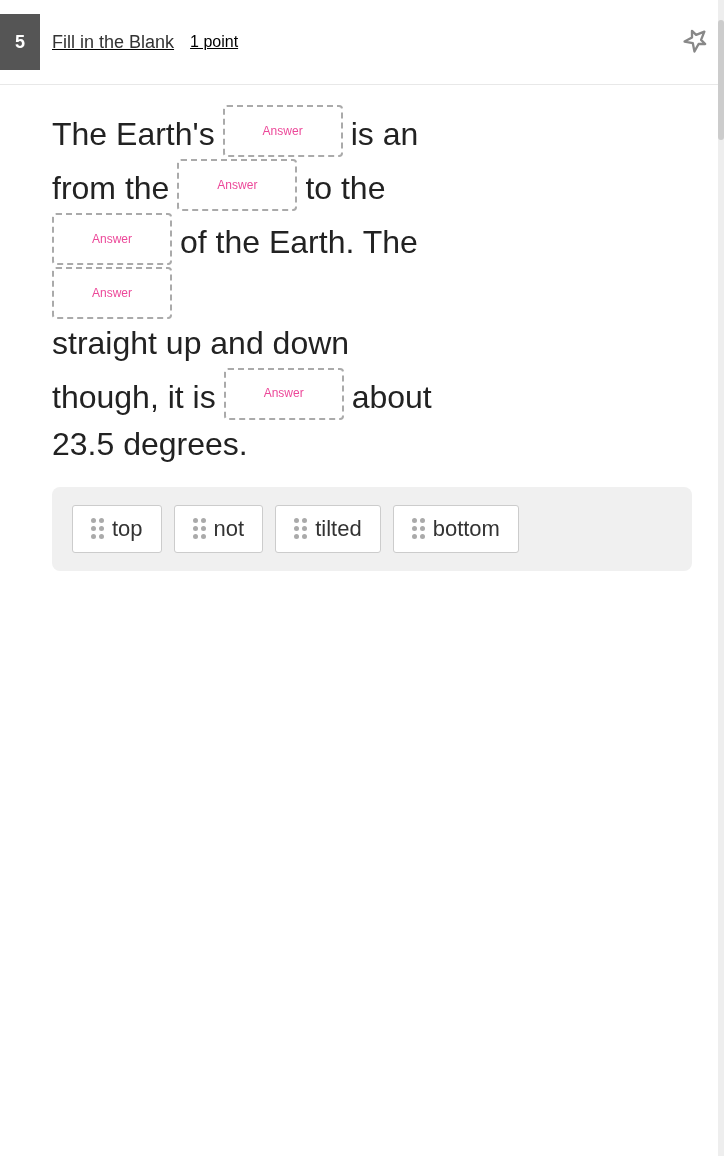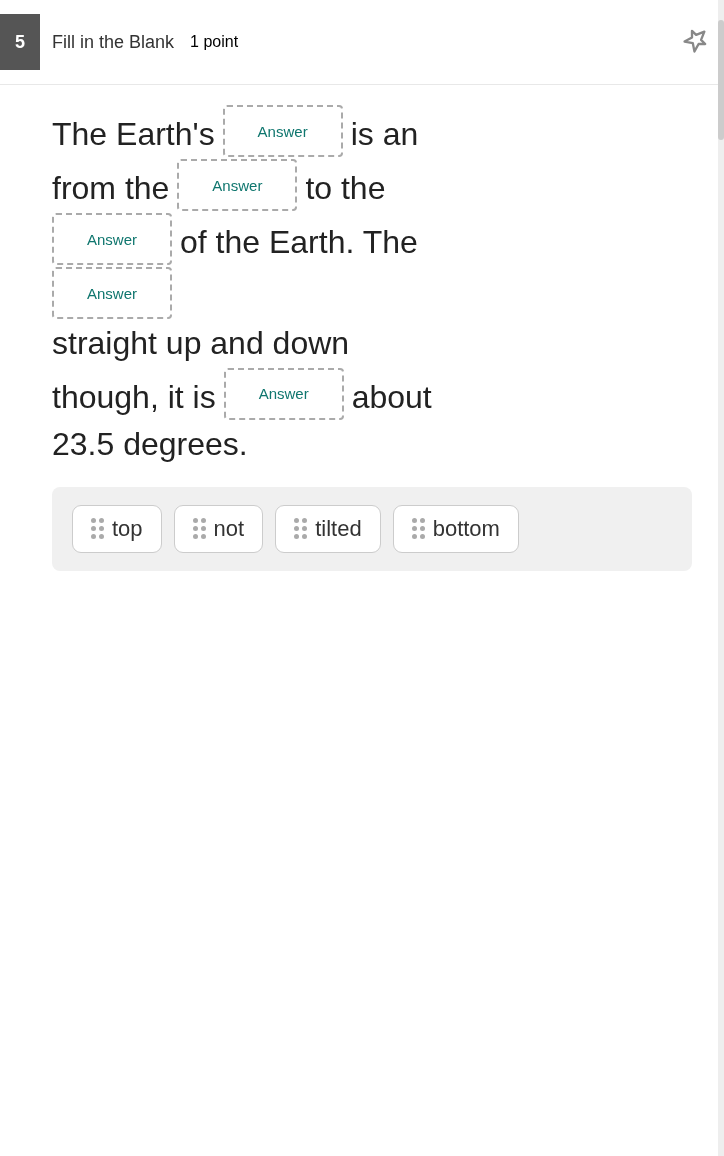--- a/index.html
+++ b/index.html
@@ -31,20 +31,21 @@
       align-items: center;
       justify-content: center;
       flex-shrink: 0;
     }
 
     .header-labels {
       display: flex;
       align-items: center;
       gap: 16px;
       flex: 1;
+      text-decoration: underline;
     }
 
     .question-type {
       font-size: 18px;
       color: #333;
       font-weight: 400;
     }
 
     .points-badge {
       font-size: 16px;
@@ -61,22 +62,22 @@
     }
 
     .answer-box {
       display: inline-flex;
       align-items: center;
       justify-content: center;
       min-width: 120px;
       height: 52px;
       border: 2px dashed #aaa;
       border-radius: 4px;
-      font-size: 15px;
-      color: #0f766e;
+      font-size: 12px;
+      color: #ec4899;
       padding: 4px 14px;
       background: #fff;
       cursor: pointer;
       flex-shrink: 0;
     }
 
     .word-bank-container {
       margin: 20px 32px 24px 52px;
       background: #f0f0f0;
       border-radius: 8px;
@@ -85,21 +86,21 @@
       flex-wrap: wrap;
       gap: 12px;
     }
 
     .word-chip {
       display: inline-flex;
       align-items: center;
       gap: 8px;
       background: #fff;
       border: 1.5px solid #ccc;
-      border-radius: 9px;
+      border-radius: 3px;
       padding: 10px 18px;
       font-size: 22px;
       color: #333;
       cursor: grab;
       user-select: none;
     }
 
     .dots-icon {
       display: inline-grid;
       grid-template-columns: repeat(2, 5px);

